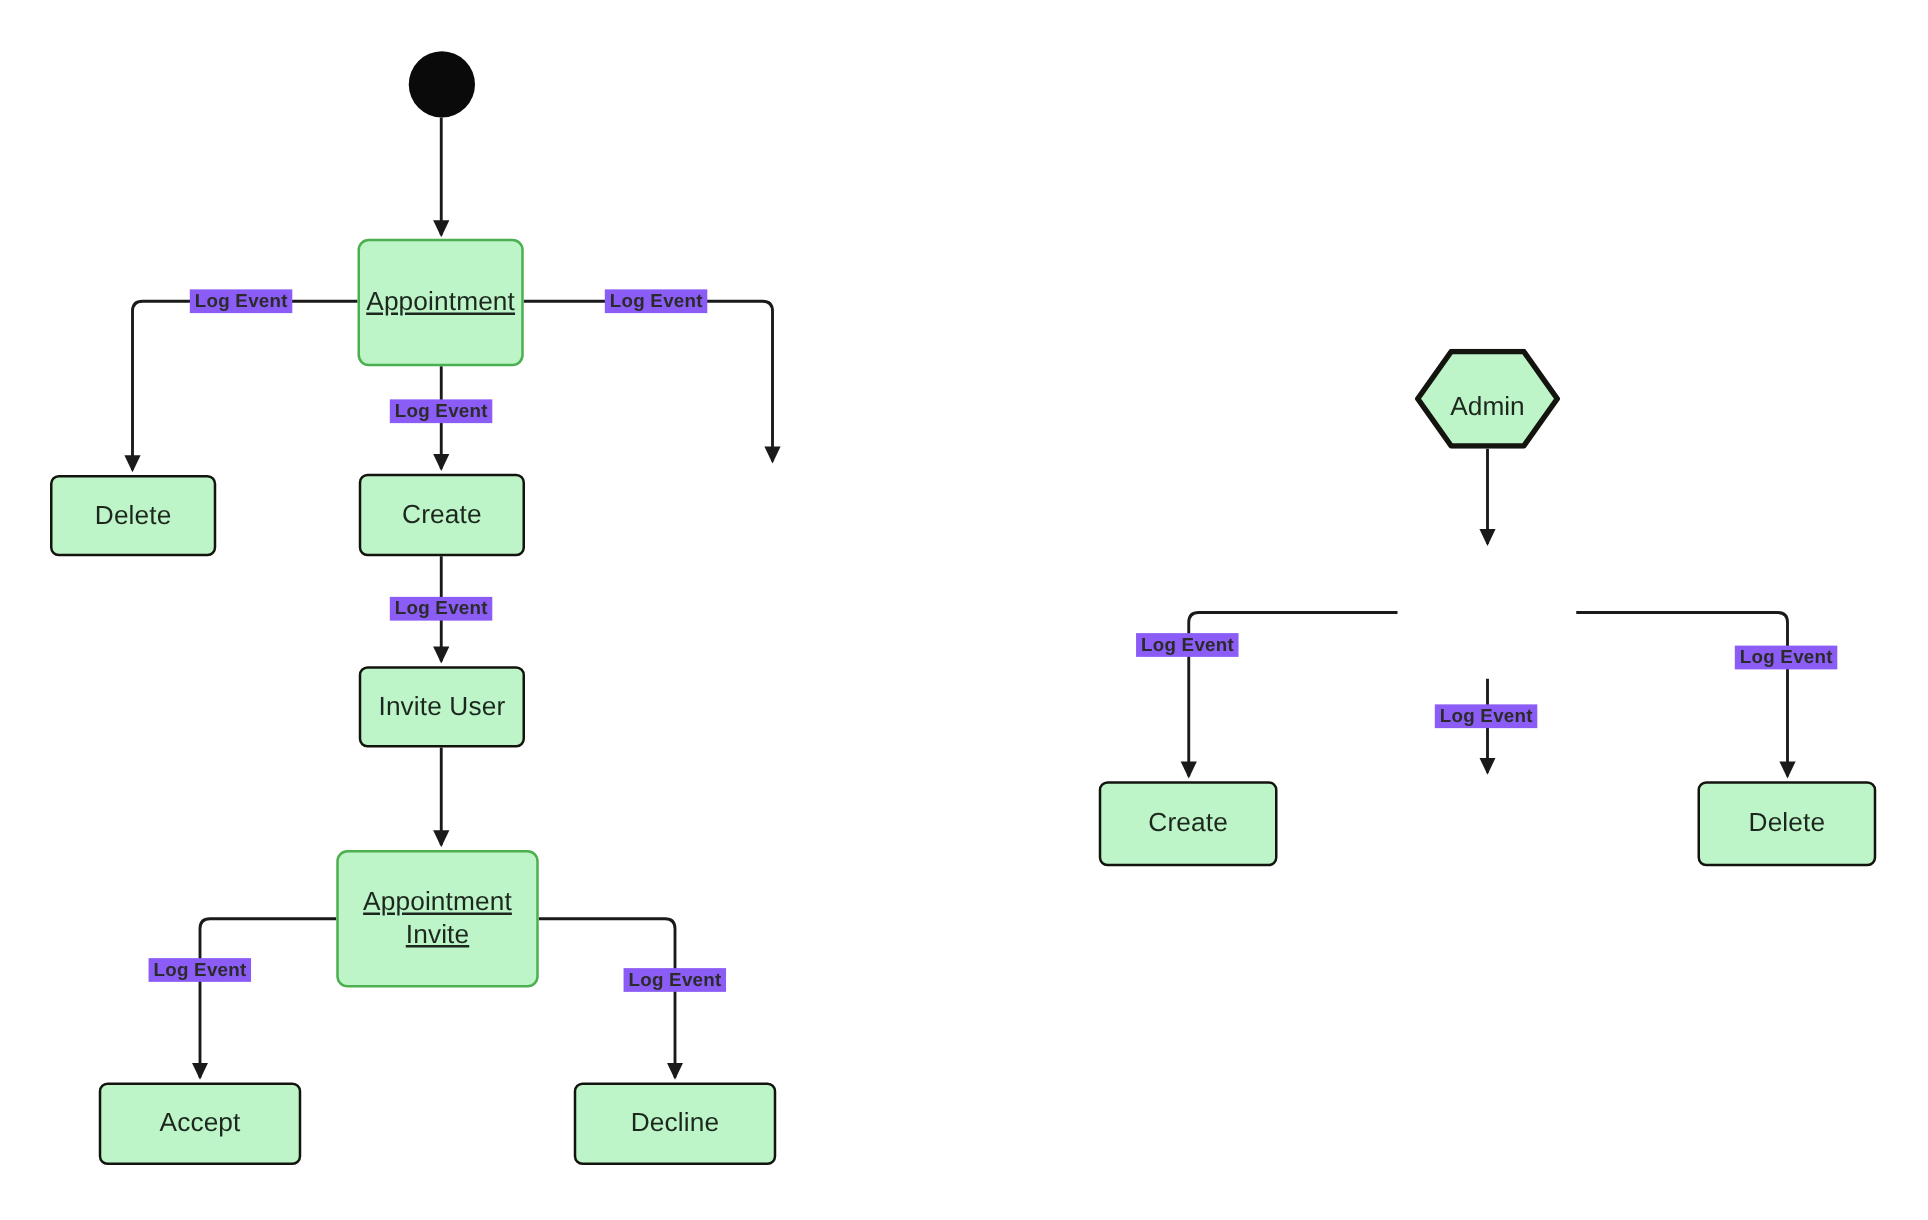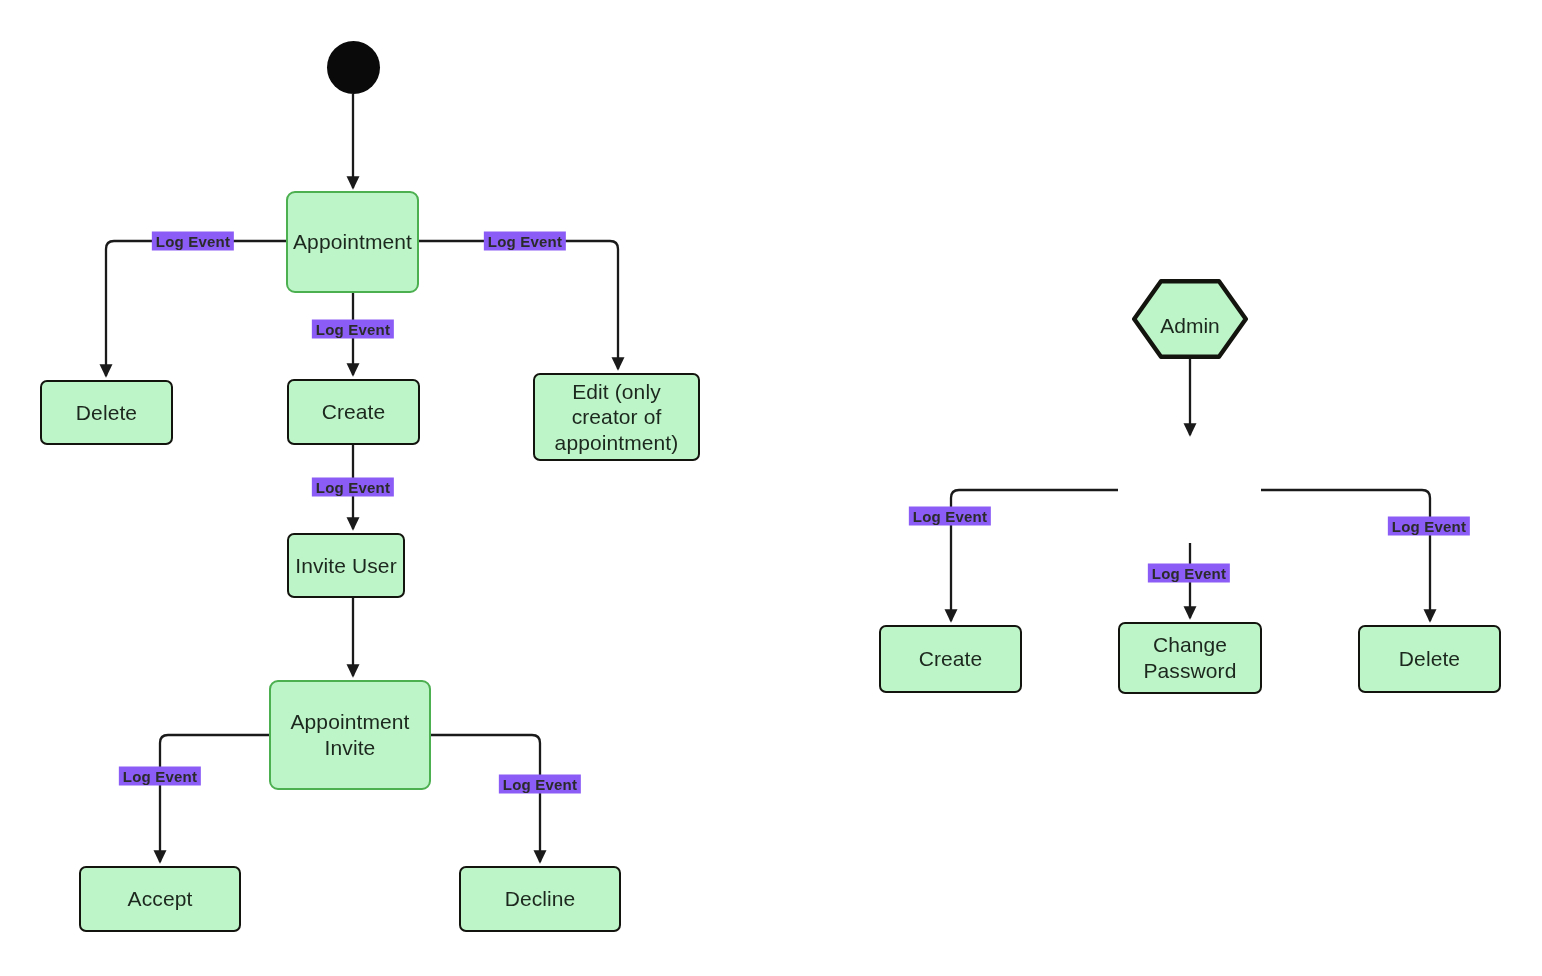--- a/index.html
+++ b/index.html
@@ -34,20 +34,21 @@
     font-size:21px;
     line-height:1.22;
     border:2.4px solid #14140f;
     border-radius:7px;
     letter-spacing:.1px;
   }
   .node.state{
     border-color:#4caf50;
     border-width:2.6px;
     border-radius:9px;
+    text-decoration:underline;
   }
   .node .lbl{
     display:block;
     padding:0 6px;
     white-space:pre-line;
   }
   
   .start-node{
     position:absolute;
     background:#0a0a0a;
@@ -131,27 +132,22 @@
   </div>
 
   <div class="node" style="left:40px; top:380px; width:133px; height:65px;">
     <span class="lbl">Delete</span>
   </div>
 
   <div class="node" style="left:287px; top:379px; width:133px; height:66px;">
     <span class="lbl">Create</span>
   </div>
 
-  <div class="node" style="left:533px; top:373px; width:167px; height:88px;">
-    <span class="lbl">Edit (only
-creator of
-appointment)</span>
-  </div>
 
-  <div class="node" style="left:287px; top:533px; width:118px; height:65px;">
+  <div class="node" style="left:287px; top:533px; width:133px; height:65px;">
     <span class="lbl">Invite User</span>
   </div>
 
   <div class="node state" style="left:269px; top:680px; width:162px; height:110px;">
     <span class="lbl">Appointment
 Invite</span>
   </div>
 
   <div class="node" style="left:79px; top:866px; width:162px; height:66px;">
     <span class="lbl">Accept</span>
@@ -166,24 +162,20 @@
       <polygon points="29,2.2 87,2.2 113.8,40 87,77.8 29,77.8 2.2,40" fill="#bdf4c8" stroke="#14140f" stroke-width="4.4" stroke-linejoin="round"></polygon>
     </svg>
     <span class="lbl">Admin</span>
   </div>
 
 
   <div class="node" style="left:879px; top:625px; width:143px; height:68px;">
     <span class="lbl">Create</span>
   </div>
 
-  <div class="node" style="left:1118px; top:622px; width:144px; height:72px;">
-    <span class="lbl">Change
-Password</span>
-  </div>
 
   <div class="node" style="left:1358px; top:625px; width:143px; height:68px;">
     <span class="lbl">Delete</span>
   </div>
 
   <div class="edge-label" style="left:193px; top:241px;">Log Event</div>
 
   <div class="edge-label" style="left:353px; top:329px;">Log Event</div>
 
   <div class="edge-label" style="left:525px; top:241px;">Log Event</div>

